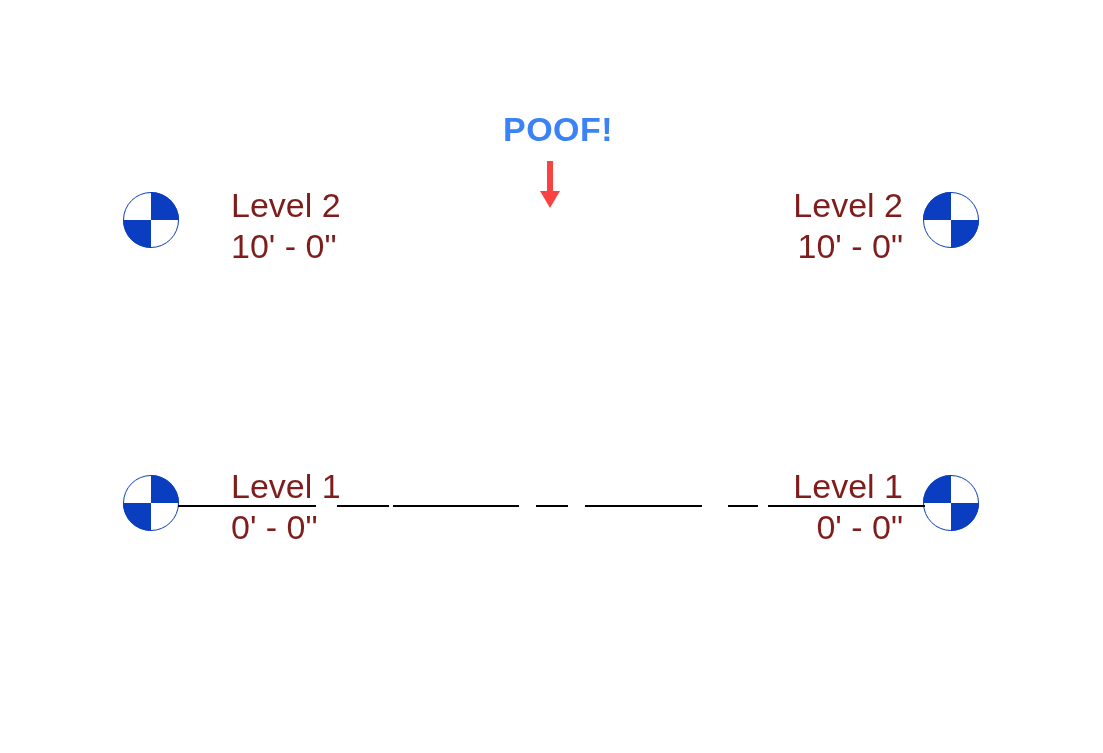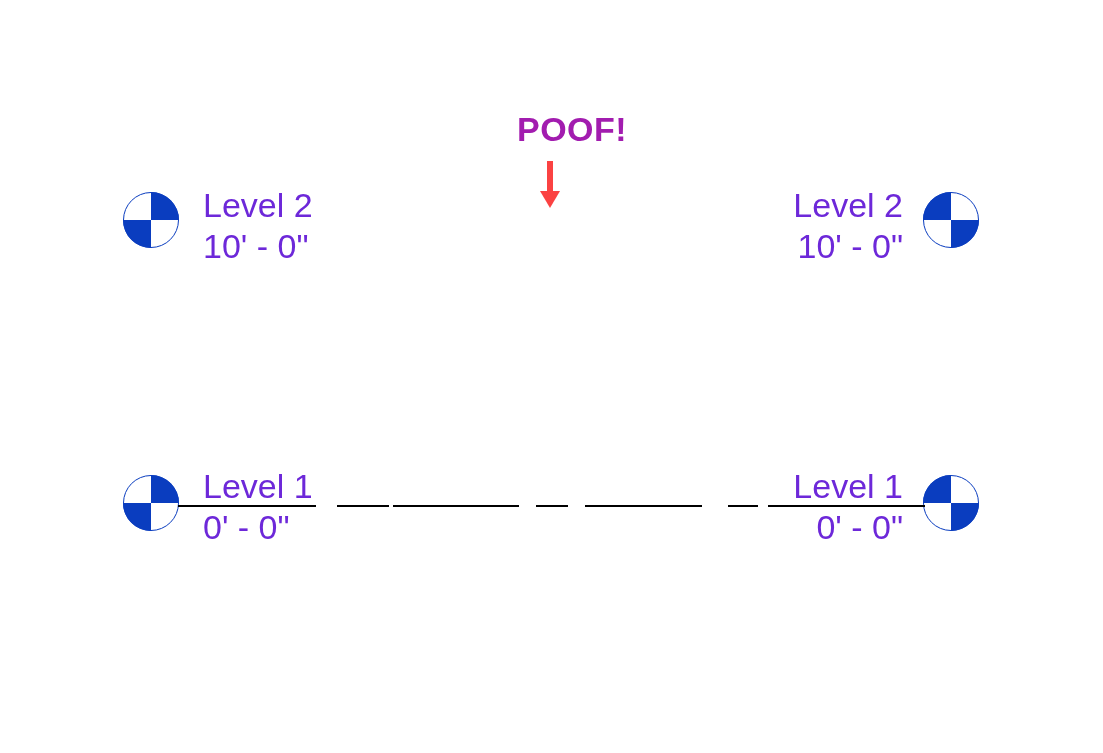--- a/index.html
+++ b/index.html
@@ -30,22 +30,23 @@
     height: 56px;
     overflow: visible;
   }
 
   
   .level-text {
     position: absolute;
     font-family: "Liberation Sans", sans-serif;
     font-size: 34px;
     line-height: 41px;
-    color: #6d28d9;
+    color: #7f1d1d;
     white-space: nowrap;
+    margin-left: 28px;
   }
   .level-text.align-left  { text-align: left; }
   .level-text.align-right { text-align: right; }
   .level-text .name  { display: block; }
   .level-text .elev  { display: block; }
 
   
   .datum-seg {
     position: absolute;
     height: 0;
@@ -65,21 +66,21 @@
   .poof-arrow {
     position: absolute;
   }
   .poof-arrow svg { display: block; overflow: visible; }
 </style>
 </head>
 <body>
 
 <div id="canvas">
 
-  <div class="poof-label" style="left:503px; top:112px; color:#a21caf;margin-left:14px;">POOF!</div>
+  <div class="poof-label" style="left:503px; top:112px; color:#3b82f6;">POOF!</div>
 
   <div class="poof-arrow" style="left:538px; top:161px;">
     <svg width="24" height="48" viewBox="0 0 24 48">
       <rect x="9" y="0" width="6" height="32" fill="#FB4242"></rect>
       <polygon points="2,30 22,30 12,47" fill="#FB4242"></polygon>
     </svg>
   </div>
 
   <div class="level-marker" style="left:123px; top:192px;">
     <svg viewBox="0 0 56 56">

